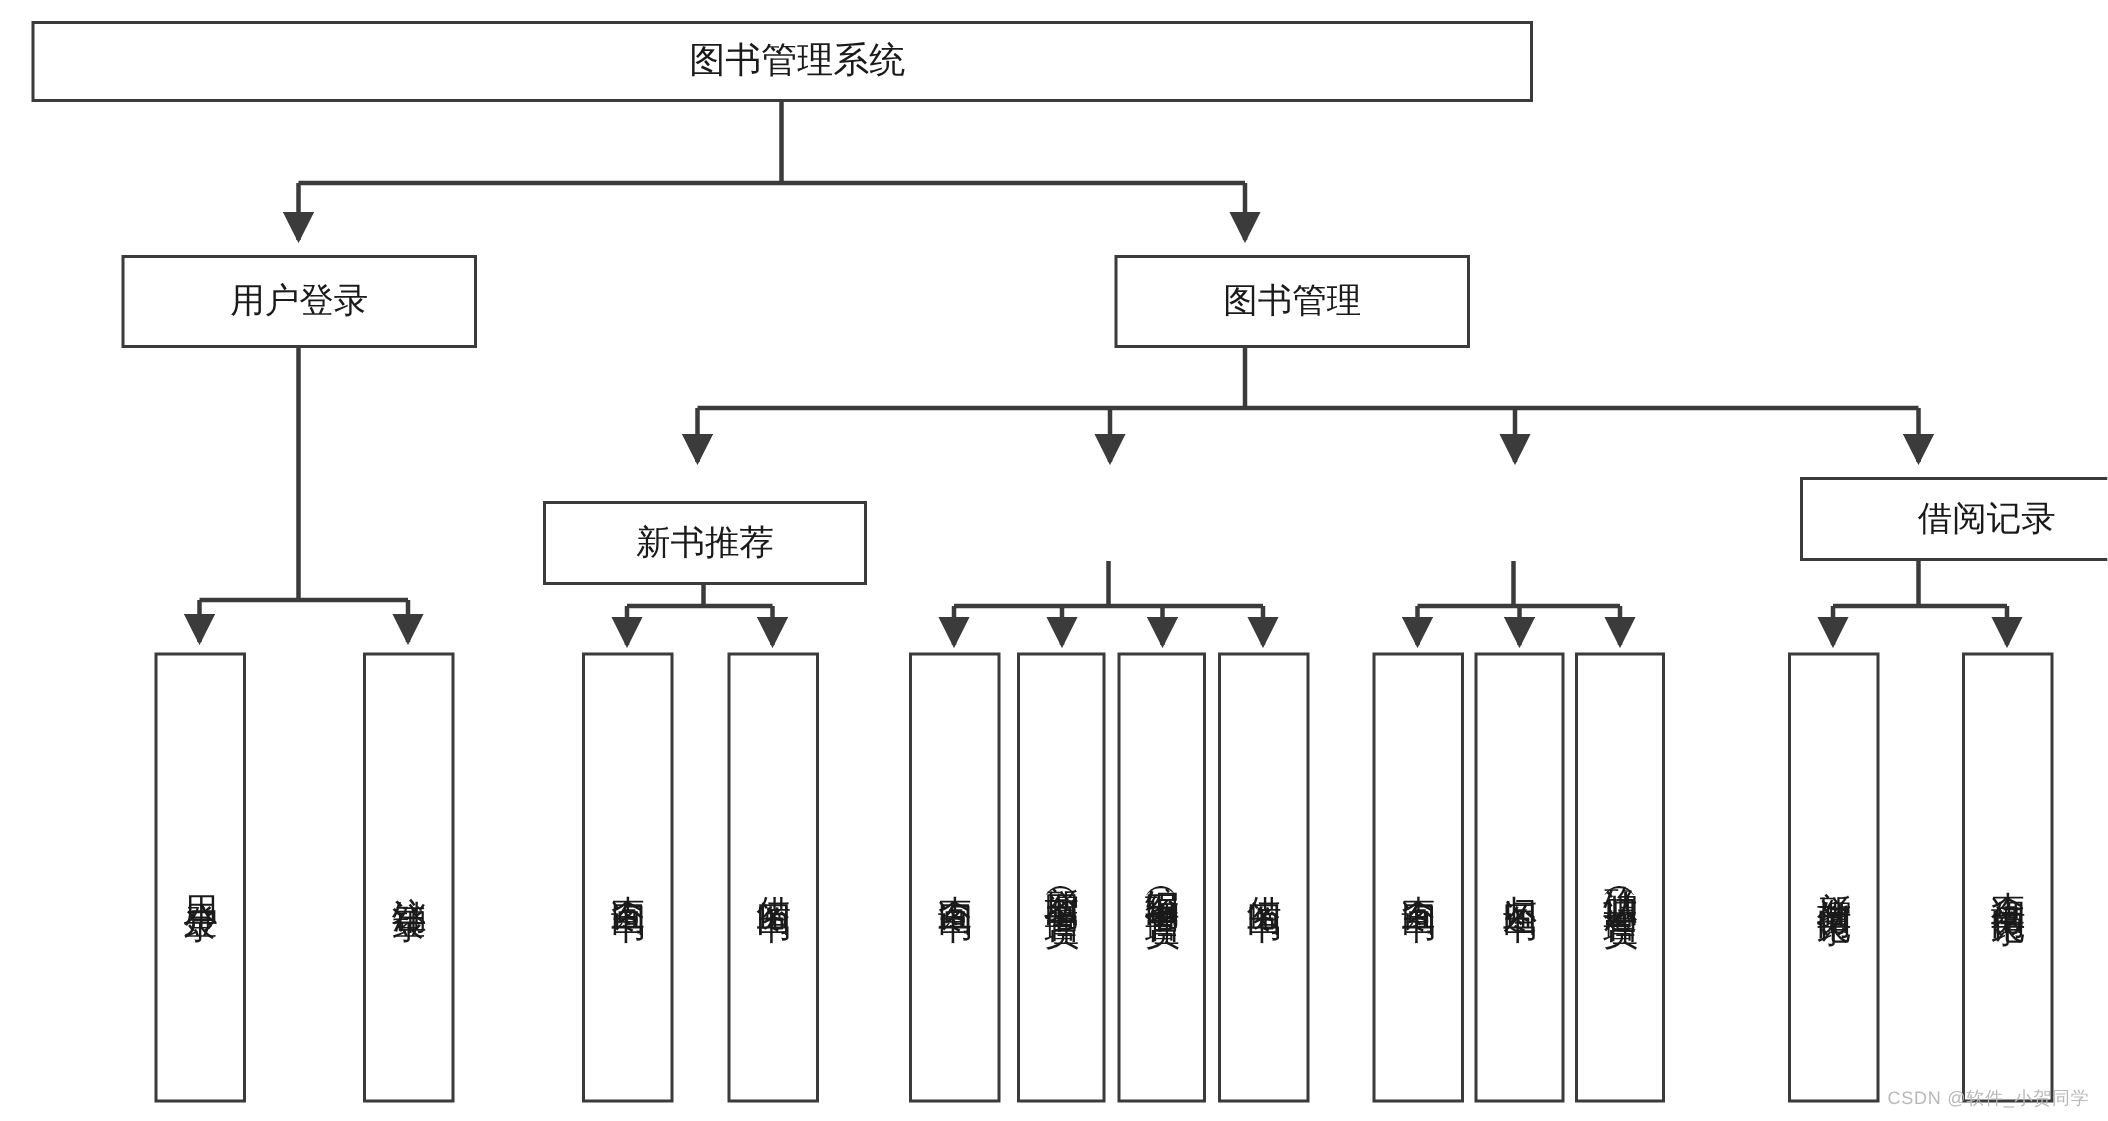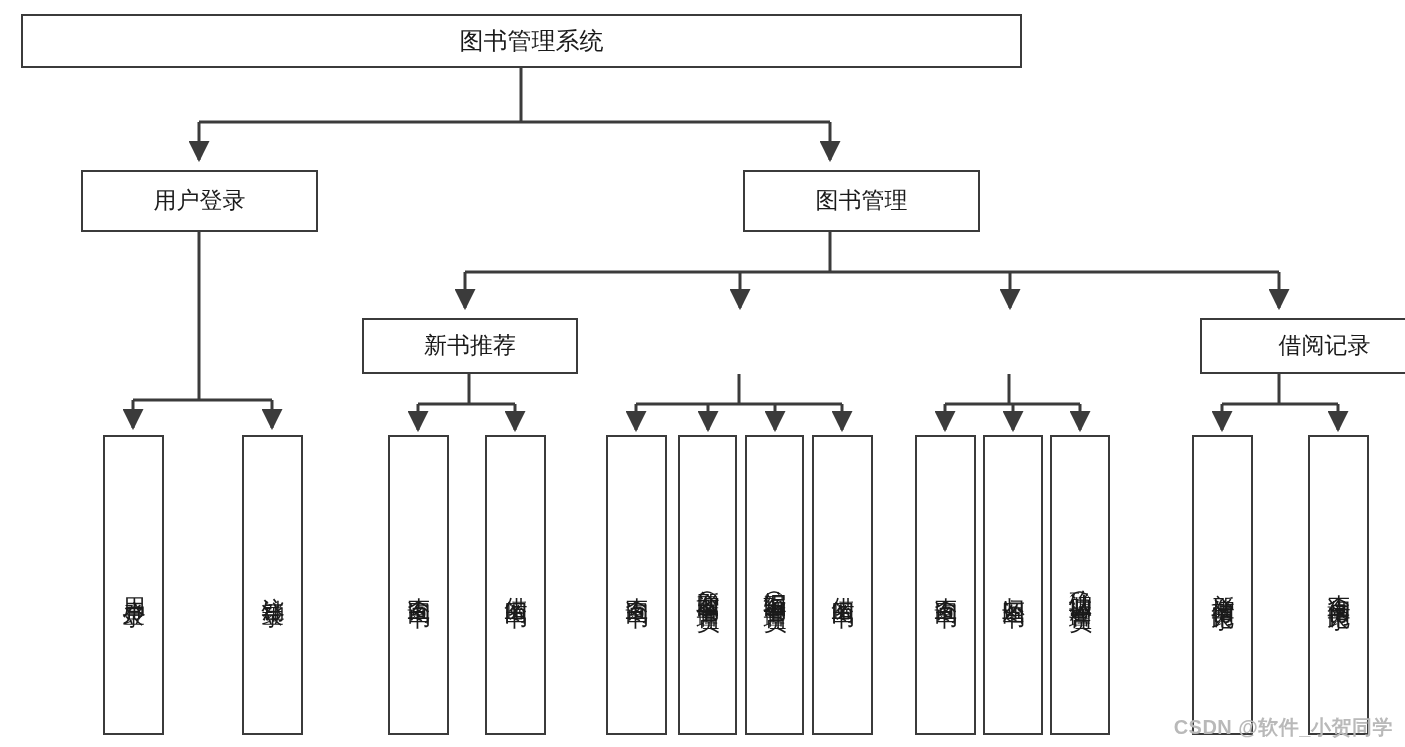--- a/index.html
+++ b/index.html
@@ -54,25 +54,24 @@
     align-items: center;
     justify-content: center;
   }
   .node.v .lbl {
     white-space: nowrap;
   }
   .watermark {
     position: absolute;
     right: 12px;
     bottom: 6px;
-    font-size: 20px;
+    font-size: 12px;
     color: #b9b9b9;
     letter-spacing: 0.5px;
     white-space: nowrap;
-    font-weight: bold;
   }
 </style>
 </head>
 <body>
 
 <div id="canvas">
 
   <svg id="edges" viewBox="0 0 1405 747" xmlns="http://www.w3.org/2000/svg">
     <defs>
       <marker id="arw" viewBox="0 0 10 10" refX="9" refY="5" markerWidth="7" markerHeight="7" orient="auto-start-reverse">
@@ -127,21 +126,21 @@
     <span class="lbl">图书管理系统</span>
   </div>
 
   <div class="node h" style="left:81px; top:170px; width:237px; height:62px;">
     <span class="lbl">用户登录</span>
   </div>
   <div class="node h" style="left:711px; top:170px; width:237px; height:62px;margin-left:32px;">
     <span class="lbl">图书管理</span>
   </div>
 
-  <div class="node h" style="left:362px; top:318px; width:216px; height:56px;">
+  <div class="node h" style="left:362px; top:334px; width:216px; height:56px;">
     <span class="lbl">新书推荐</span>
   </div>
   <div class="node h" style="left:1200px; top:318px; width:249px; height:56px;">
     <span class="lbl">借阅记录</span>
   </div>
 
   <div class="node v" style="left:103px; top:435px; width:61px; height:300px;">
     <span class="lbl">用户登录</span>
   </div>
   <div class="node v" style="left:242px; top:435px; width:61px; height:300px;">

